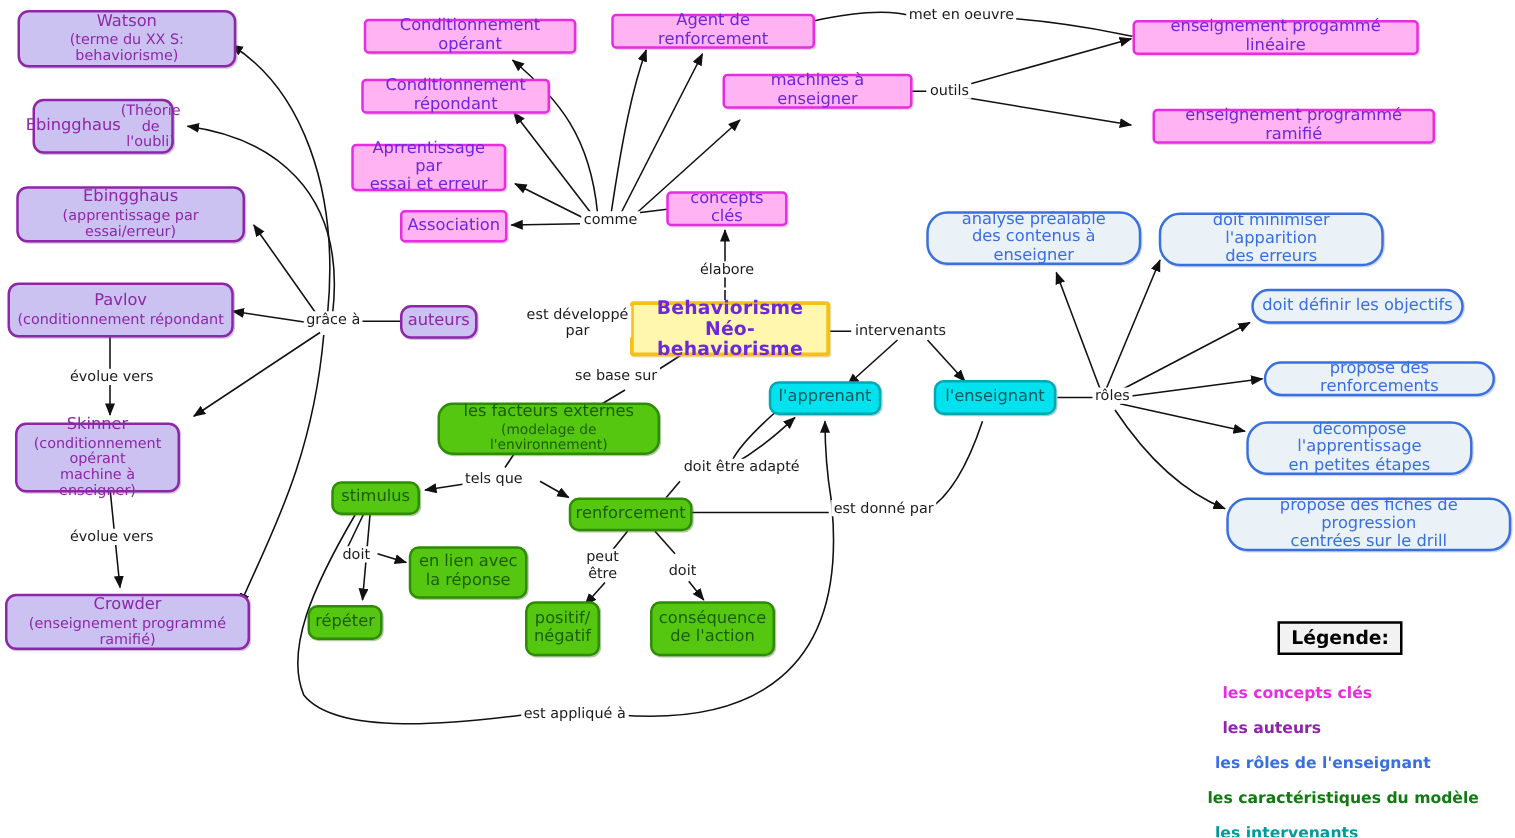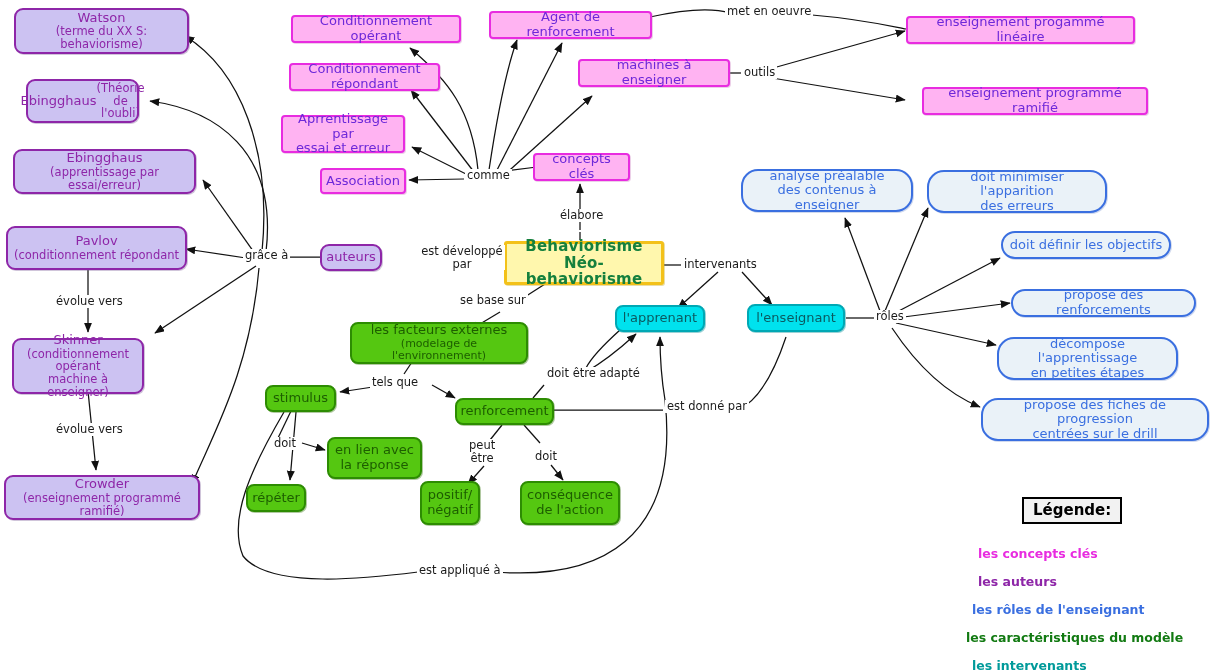--- a/index.html
+++ b/index.html
@@ -88,21 +88,21 @@
     font-size: 13px;
     border-radius: 17px;
     box-shadow: 1px 1px 0 rgba(100,130,200,.3);
   }
 
   
   .n-central {
     background: #fff7ad;
     border-color: #f3c119;
     border-width: 3px;
-    color: #15803d;
+    color: #6d28d9;
     font-weight: bold;
     font-size: 15px;
     border-radius: 3px;
     letter-spacing: .2px;
     box-shadow: 1px 1px 0 rgba(200,170,40,.4);
   }
 
   .edge-label {
     position: absolute;
     font-size: 11.5px;
@@ -298,21 +298,21 @@
 
   <div class="node n-concept" style="left:906px; top:16px; width:229px; height:28px;">enseignement progammé linéaire</div>
 
   <div class="node n-concept" style="left:922px; top:87px; width:226px; height:28px;">enseignement programmé ramifié</div>
 
   <div class="node n-central" style="left:504px; top:241px; width:160px; height:44px; flex-direction:column;">
     <span>Behaviorisme</span>
     <span>Néo-behaviorisme</span>
   </div>
 
-  <div class="node n-model" style="left:350px; top:322px; width:178px; height:42px; flex-direction:column; font-size:12.5px;">
+  <div class="node n-model" style="left:350px; top:322px; width:178px; height:42px; flex-direction:column; font-size:12.5px;border-radius:12px;">
     <span style="font-size:13px">les facteurs externes</span>
     <span style="font-size:11px">(modelage de l'environnement)</span>
   </div>
 
   <div class="node n-model" style="left:265px; top:385px; width:71px; height:27px;">stimulus</div>
 
   <div class="node n-model" style="left:246px; top:484px; width:60px; height:28px;">répéter</div>
 
   <div class="node n-model" style="left:327px; top:437px; width:95px; height:42px;">en lien avec
 la réponse</div>

